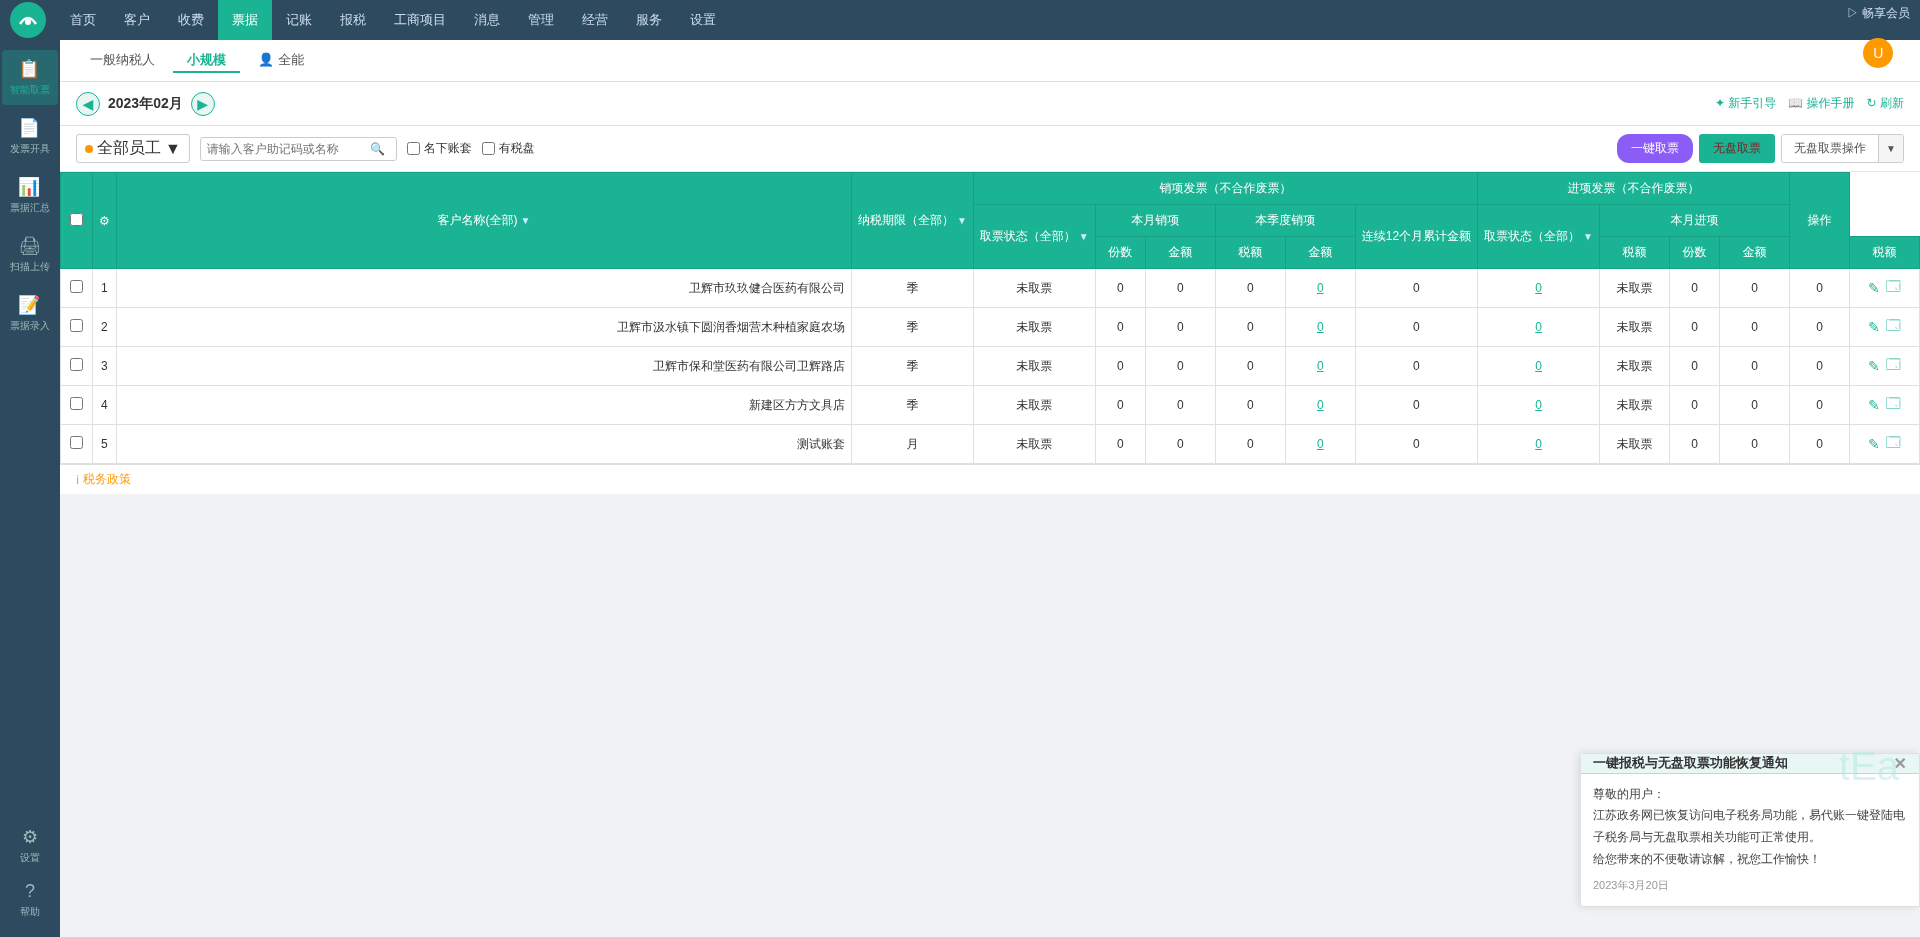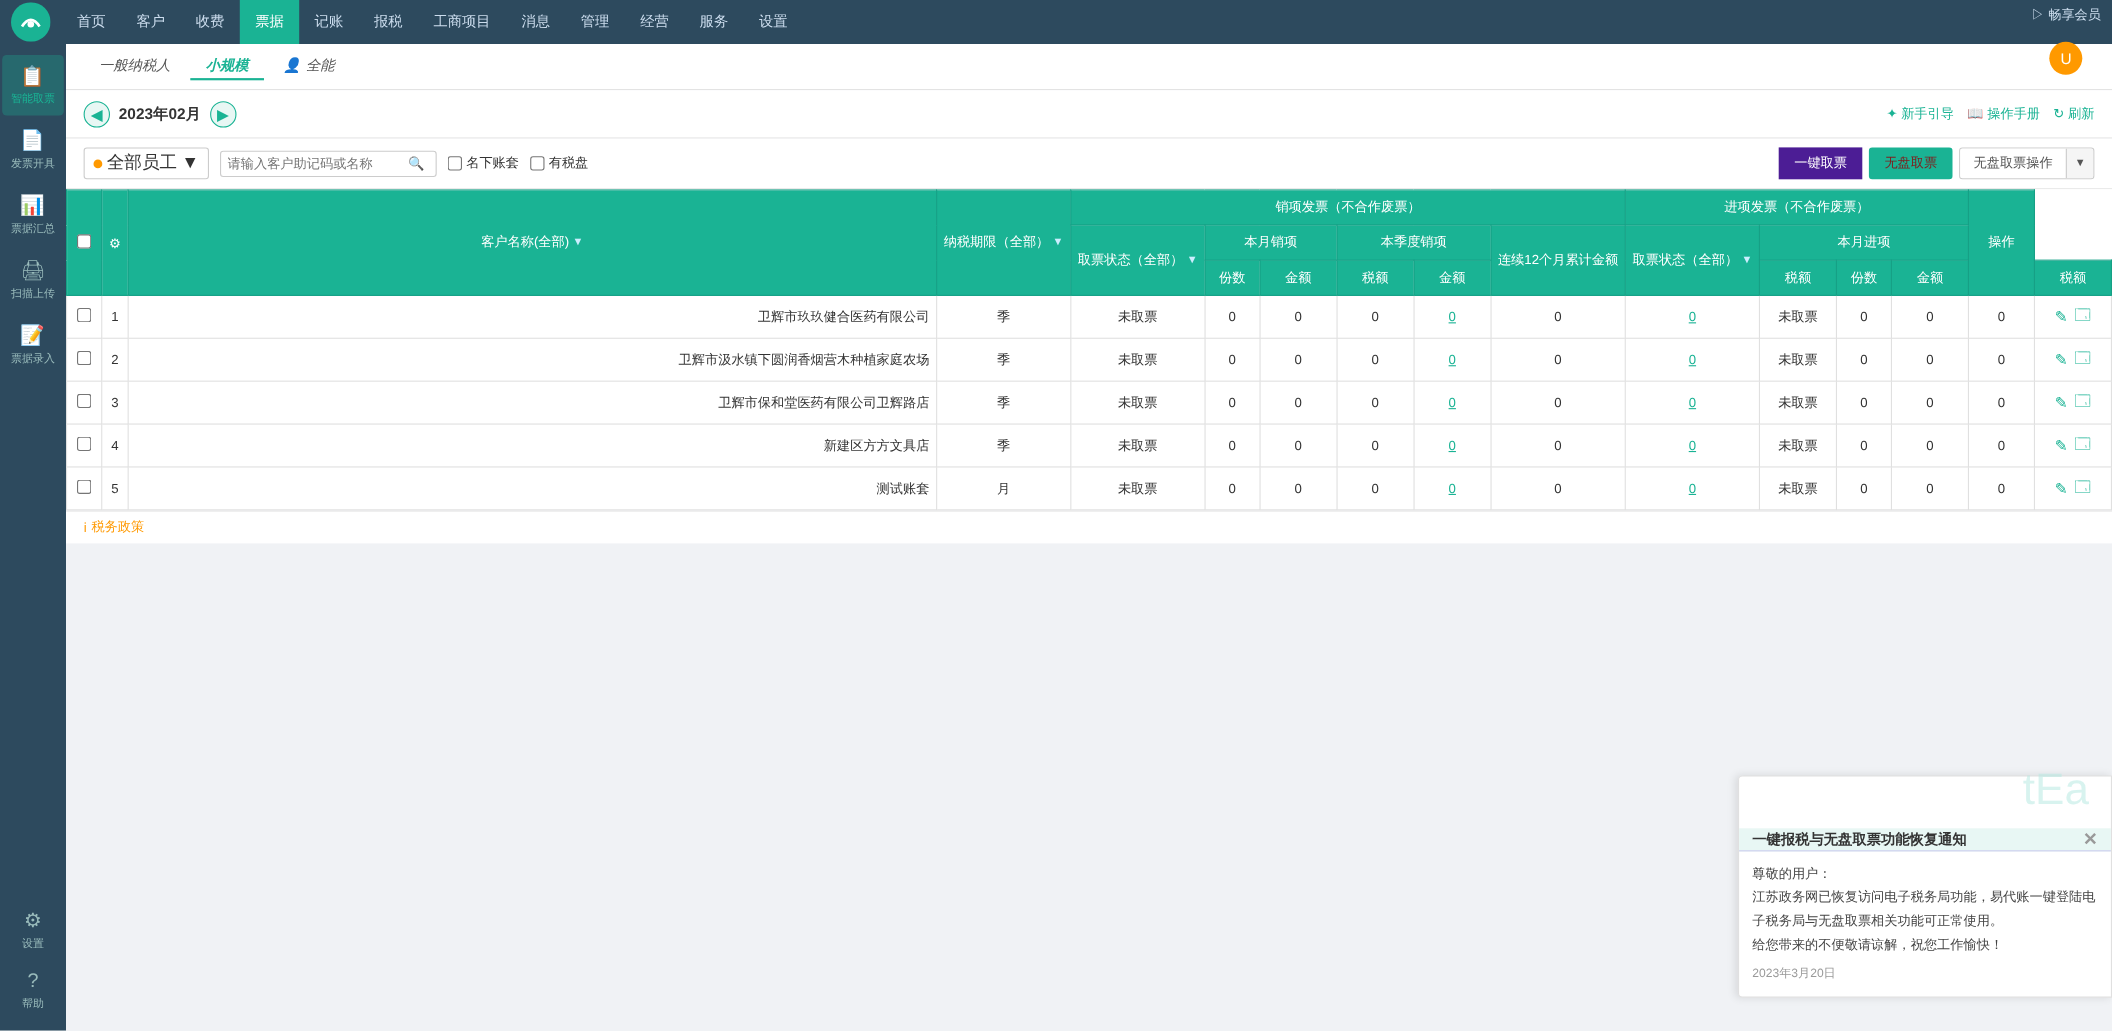--- a/index.html
+++ b/index.html
@@ -40,21 +40,21 @@
     
     .main { flex: 1; overflow: auto; background: #f0f2f5; padding: 0; }
 
     
     .sub-header {
       background: #fff; border-bottom: 1px solid #e0e0e0;
       display: flex; align-items: center; padding: 0 16px; height: 42px; gap: 4px;
     }
     .sub-tab {
       padding: 0 14px; height: 24px; display: flex; align-items: center;
-      cursor: pointer; font-size: 13px; color: #555; border-bottom: 2px solid transparent; font-style: italic;
+      cursor: pointer; font-size: 13px; color: #555; border-bottom: 2px solid transparent;
     }
     .sub-tab.active { color: #1ab394; border-bottom: 2px solid #1ab394; font-weight: bold; }
     .sub-tab-icon { margin-right: 4px; }
 
     
     .period-bar {
       background: #fff; border-bottom: 1px solid #e0e0e0;
       display: flex; align-items: center; padding: 0 16px; height: 44px;
       justify-content: space-between;
     }
@@ -76,21 +76,21 @@
       padding: 3px 8px; cursor: pointer; font-size: 16px; background: #fff;
     }
     .toolbar-select .dot { width: 8px; height: 8px; background: #f90; border-radius: 50%; }
     .search-input-wrap { display: flex; align-items: center; border: 1px solid #ccc; border-radius: 3px; padding: 2px 6px; }
     .search-input-wrap input { border: none; outline: none; font-size: 12px; width: 160px; }
     .search-btn { color: #999; cursor: pointer; padding: 2px 4px; }
     .checkbox-label { display: flex; align-items: center; gap: 4px; font-size: 12px; cursor: pointer; }
     .checkbox-label input { cursor: pointer; }
     .toolbar-right-btns { margin-left: auto; display: flex; gap: 6px; }
     .btn-orange {
-      background: #4c1d95; color: #fff; border: none; border-radius: 0;
+      background: #8b5cf6; color: #fff; border: none; border-radius: 12px;
       padding: 5px 14px; cursor: pointer; font-size: 12px; white-space: nowrap;
     }
     .btn-teal {
       background: #1ab394; color: #7f1d1d; border: none; border-radius: 3px;
       padding: 5px 14px; cursor: pointer; font-size: 12px; white-space: nowrap;
     }
     .btn-split {
       display: flex; align-items: stretch; border: 1px solid #ccc; border-radius: 3px; overflow: hidden;
     }
     .btn-split-main {
@@ -119,21 +119,21 @@
     .action-icon { color: #1ab394; cursor: pointer; font-size: 14px; }
 
     
     .notif-panel {
       position: fixed; bottom: 60px; right: 0; width: 320px;
       background: #fff; border: 1px solid #e0e0e0; box-shadow: -2px 0 8px rgba(0,0,0,0.1);
       border-radius: 4px 0 0 4px; z-index: 200;
     }
     .notif-header {
       background: #e8f7f4; padding: 0 12px; font-weight: bold; font-size: 13px;
-      display: flex; justify-content: space-between; align-items: center; border-bottom: 1px solid #cce; margin-top: 47px;
+      display: flex; justify-content: space-between; align-items: center; border-bottom: 1px solid #cce;
     }
     .notif-close { cursor: pointer; color: #999; font-size: 16px; }
     .notif-body { padding: 10px 12px; font-size: 12px; line-height: 1.8; color: #444; max-height: 200px; overflow-y: auto; }
     .notif-date { color: #999; font-size: 11px; margin-top: 6px; }
 
     
     .tax-policy-bar {
       background: #fff; border-top: 1px solid #e0e0e0; padding: 6px 16px;
       font-size: 12px; color: #f90; cursor: pointer; display: flex; align-items: center; gap: 4px;
     }

